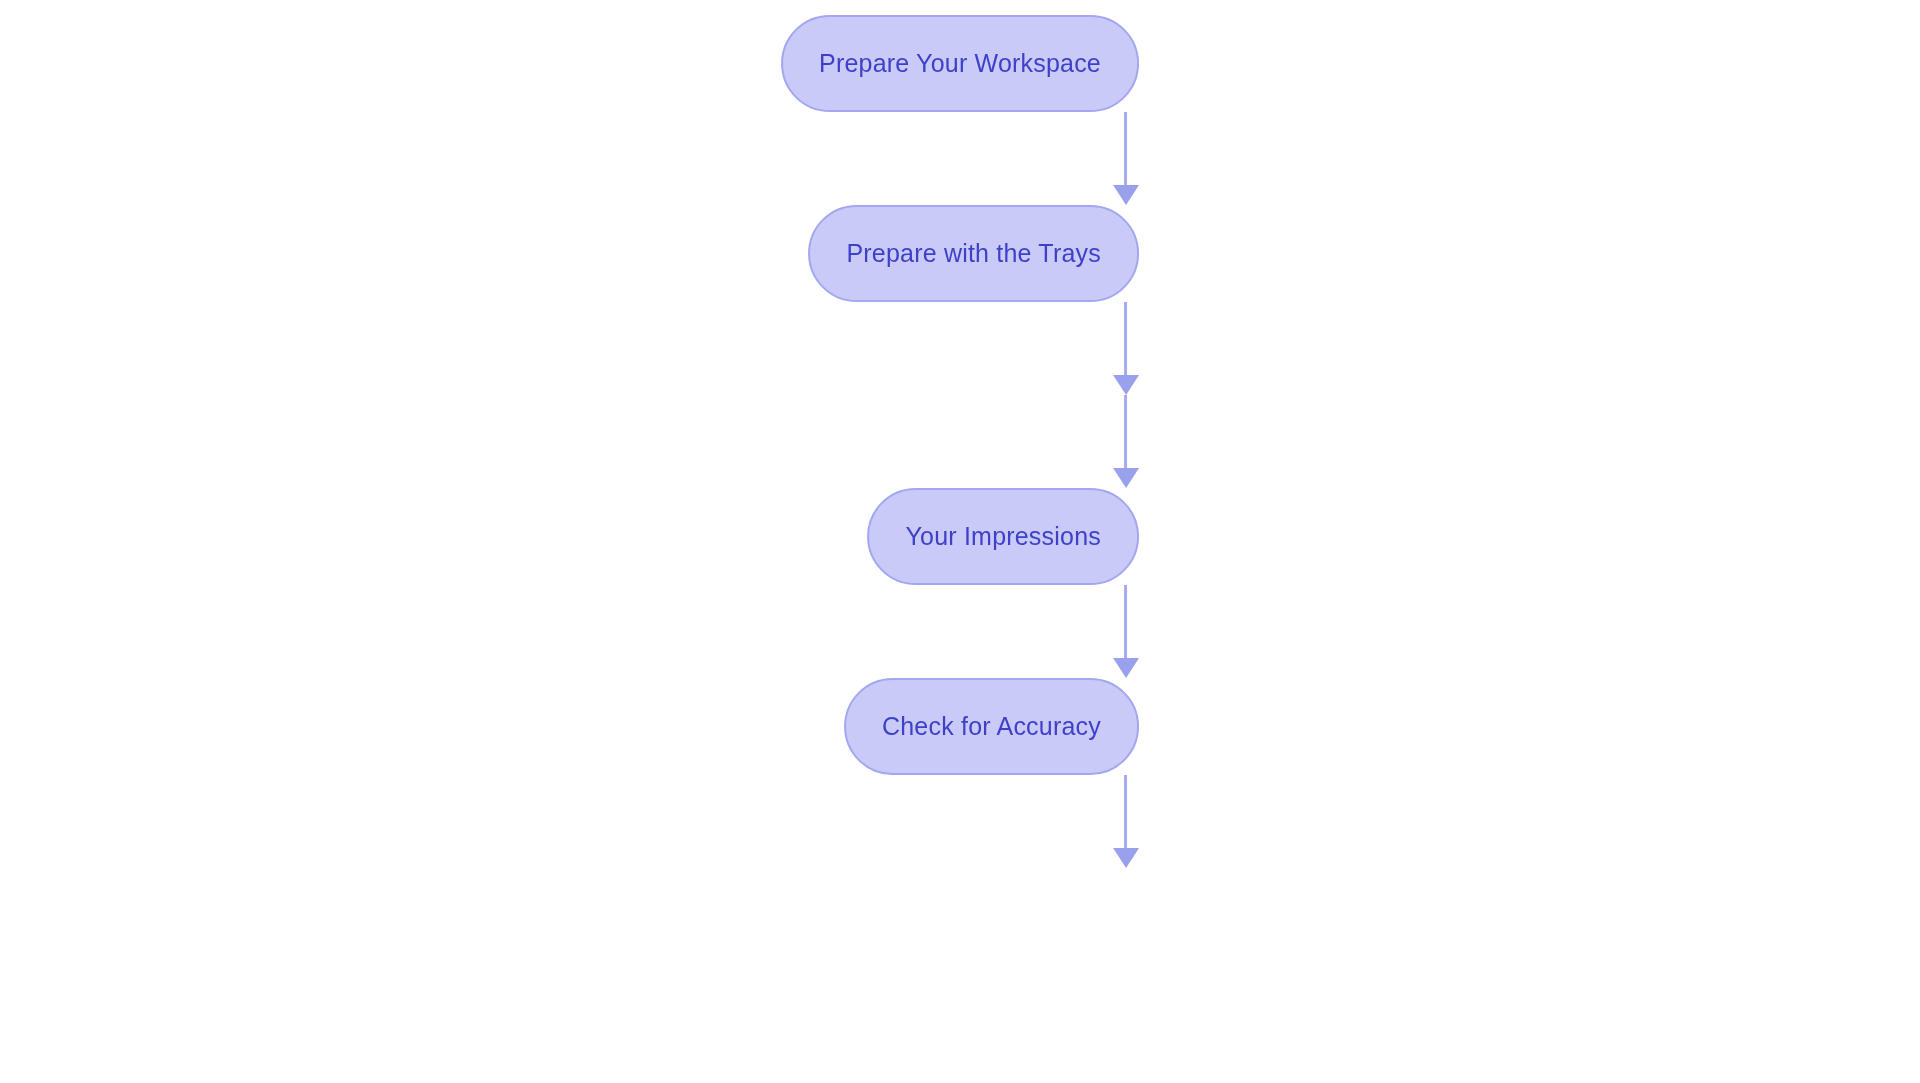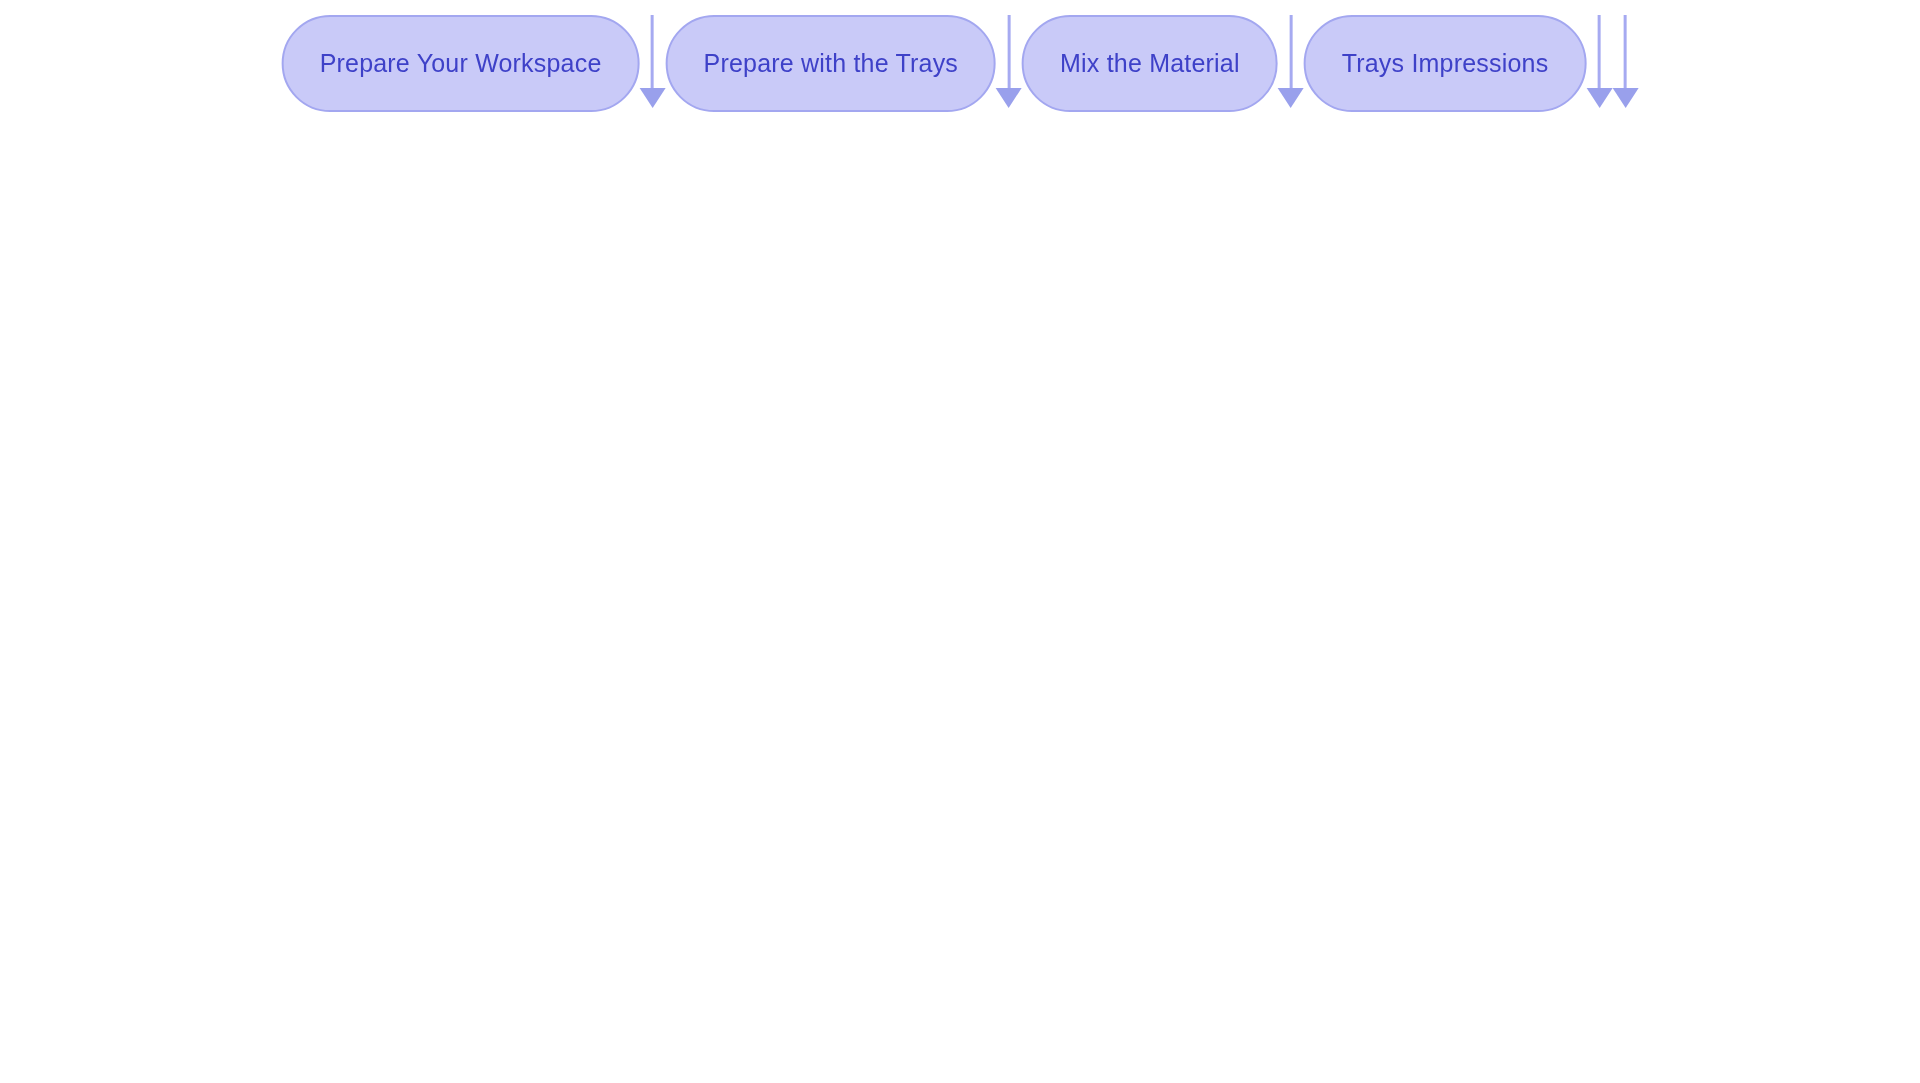--- a/index.html
+++ b/index.html
@@ -13,22 +13,22 @@
     height: 1083px;
     position: relative;
     overflow: hidden;
   }
   .flowchart {
     position: absolute;
     left: 50%;
     top: 15px;
     transform: translateX(-50%);
     display: flex;
-    flex-direction: row;
-    align-items: flex-start;
+    flex-direction: column;
+    align-items: flex-end;
   }
   .flow-node {
     box-sizing: border-box;
     height: 97px;
     padding: 0 36px;
     border-radius: 48.5px;
     background: var(--node-fill, #c9caf8);
     border: 2px solid var(--node-border, #a3a7f0);
     color: var(--node-text, #3e41c8);
     font-size: 25px;
@@ -73,31 +73,31 @@
       <div class="connector-line"></div>
       <div class="arrowhead"></div>
     </div>
     <div class="flow-node">
       <span class="node-label">Prepare with the Trays</span>
     </div>
     <div class="connector">
       <div class="connector-line"></div>
       <div class="arrowhead"></div>
     </div>
+    <div class="connector">
+      <div class="connector-line"></div>
+      <div class="arrowhead"></div>
+    </div>
     <div class="flow-node">
-      <span class="node-label">Mix the Material</span>
+      <span class="node-label">Your Impressions</span>
     </div>
     <div class="connector">
       <div class="connector-line"></div>
       <div class="arrowhead"></div>
     </div>
     <div class="flow-node">
-      <span class="node-label">Trays Impressions</span>
-    </div>
-    <div class="connector">
-      <div class="connector-line"></div>
-      <div class="arrowhead"></div>
+      <span class="node-label">Check for Accuracy</span>
     </div>
     <div class="connector">
       <div class="connector-line"></div>
       <div class="arrowhead"></div>
     </div>
   </div>
 
 </body></html>

